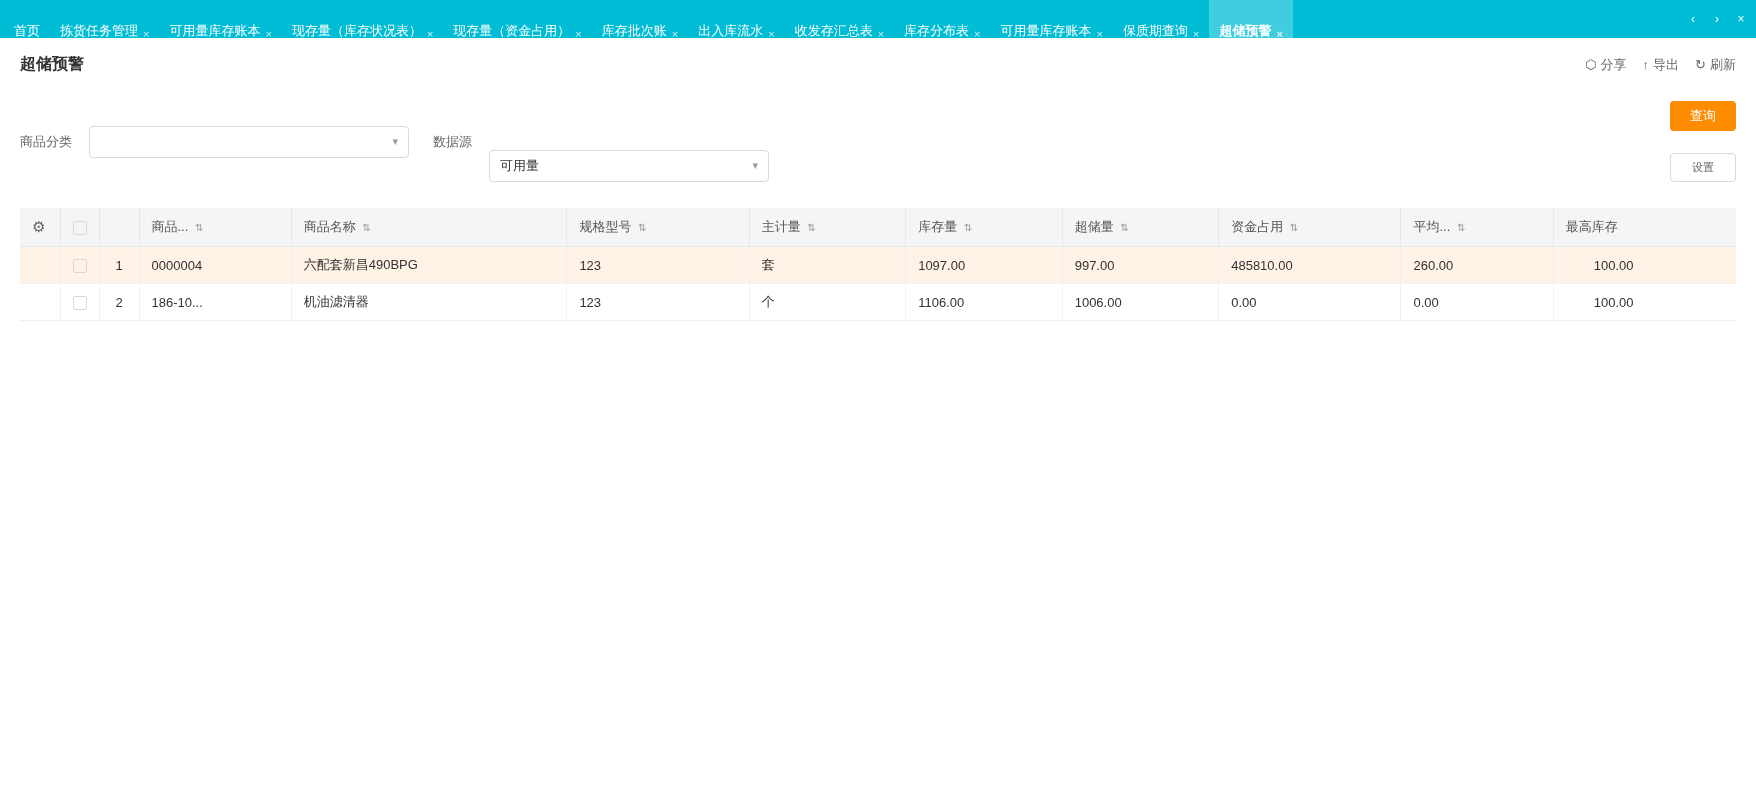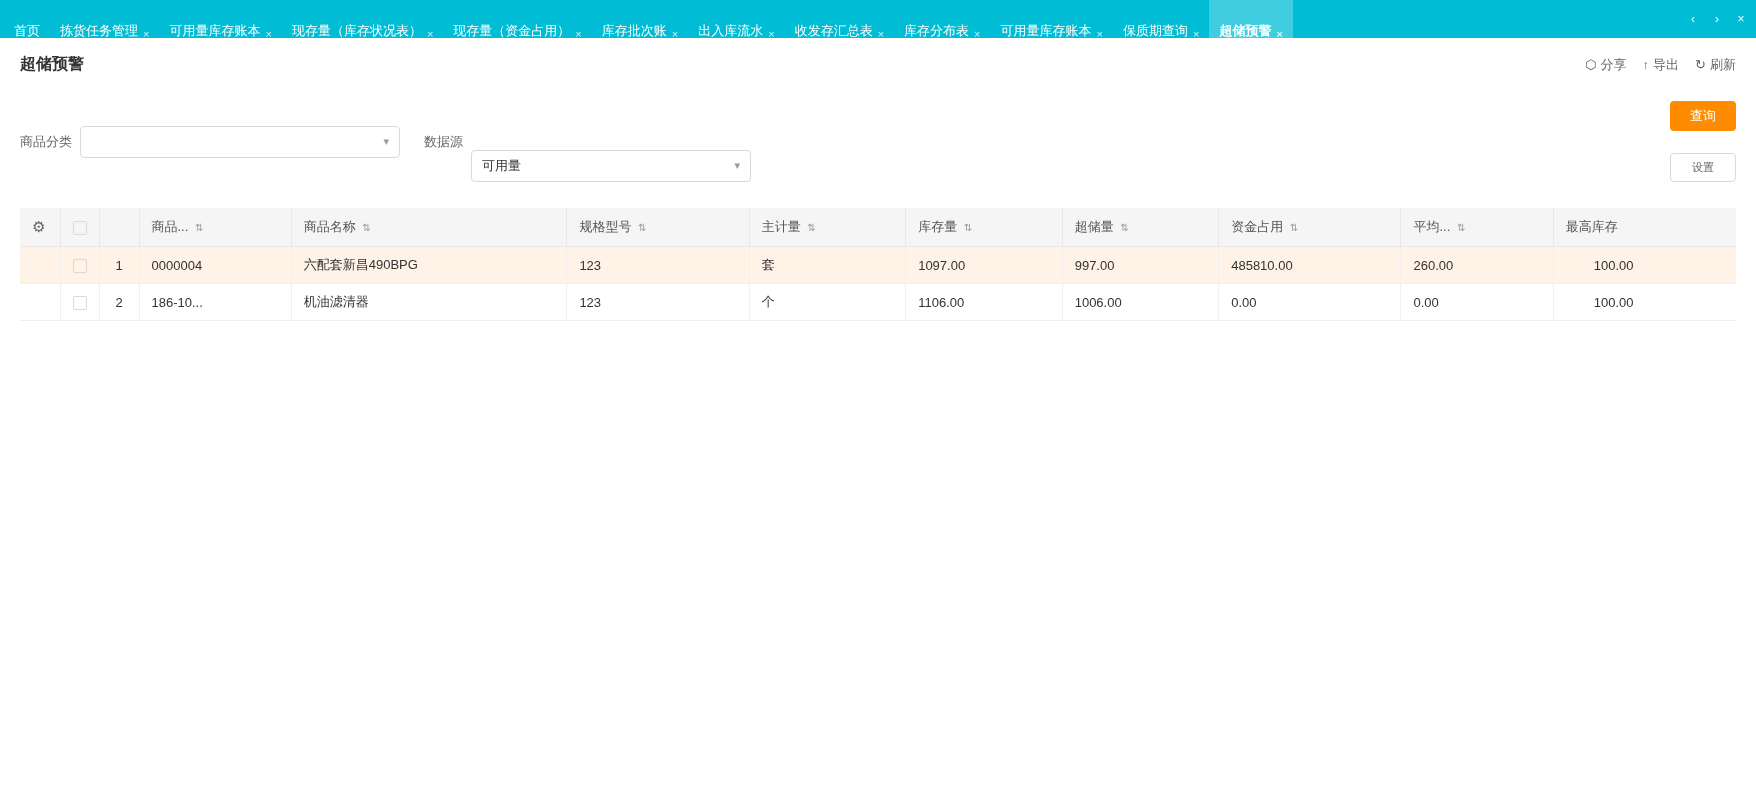--- a/index.html
+++ b/index.html
@@ -82,21 +82,21 @@
     .filter-area {
       display: flex;
       align-items: center;
       gap: 24px;
       margin-bottom: 16px;
       padding: 10px 0;
     }
     .filter-item {
       display: flex;
       align-items: center;
-      gap: 8px;
+      gap: 17px;
     }
     .filter-label {
       font-size: 13px;
       color: #666;
       white-space: nowrap;
     }
     .filter-select {
       display: inline-flex;
       align-items: center;
       justify-content: space-between;

